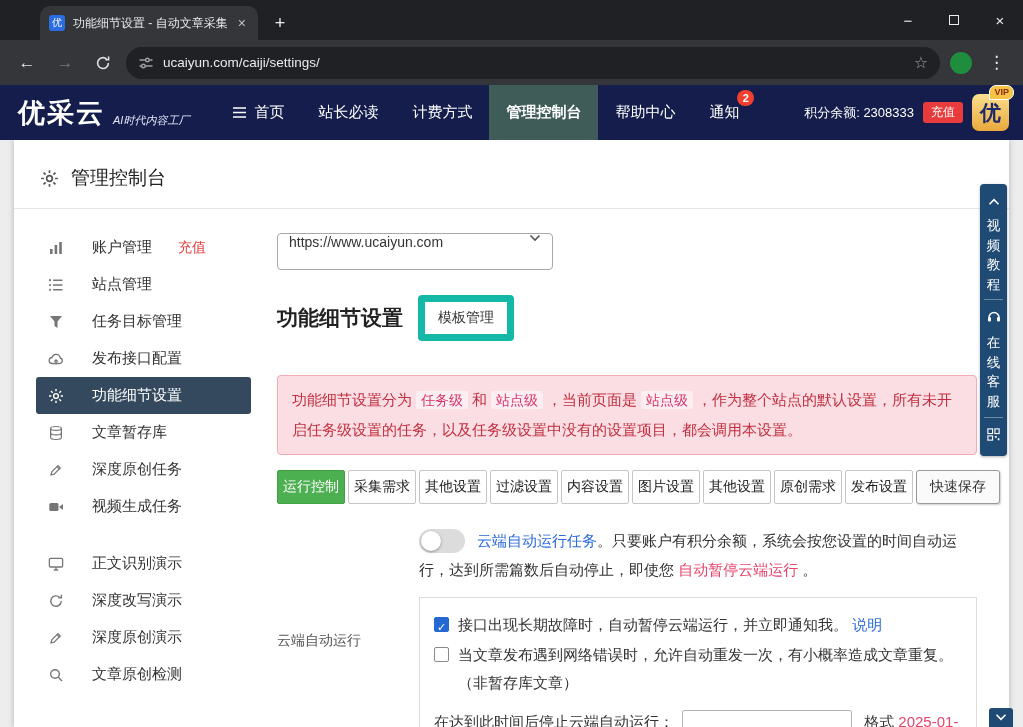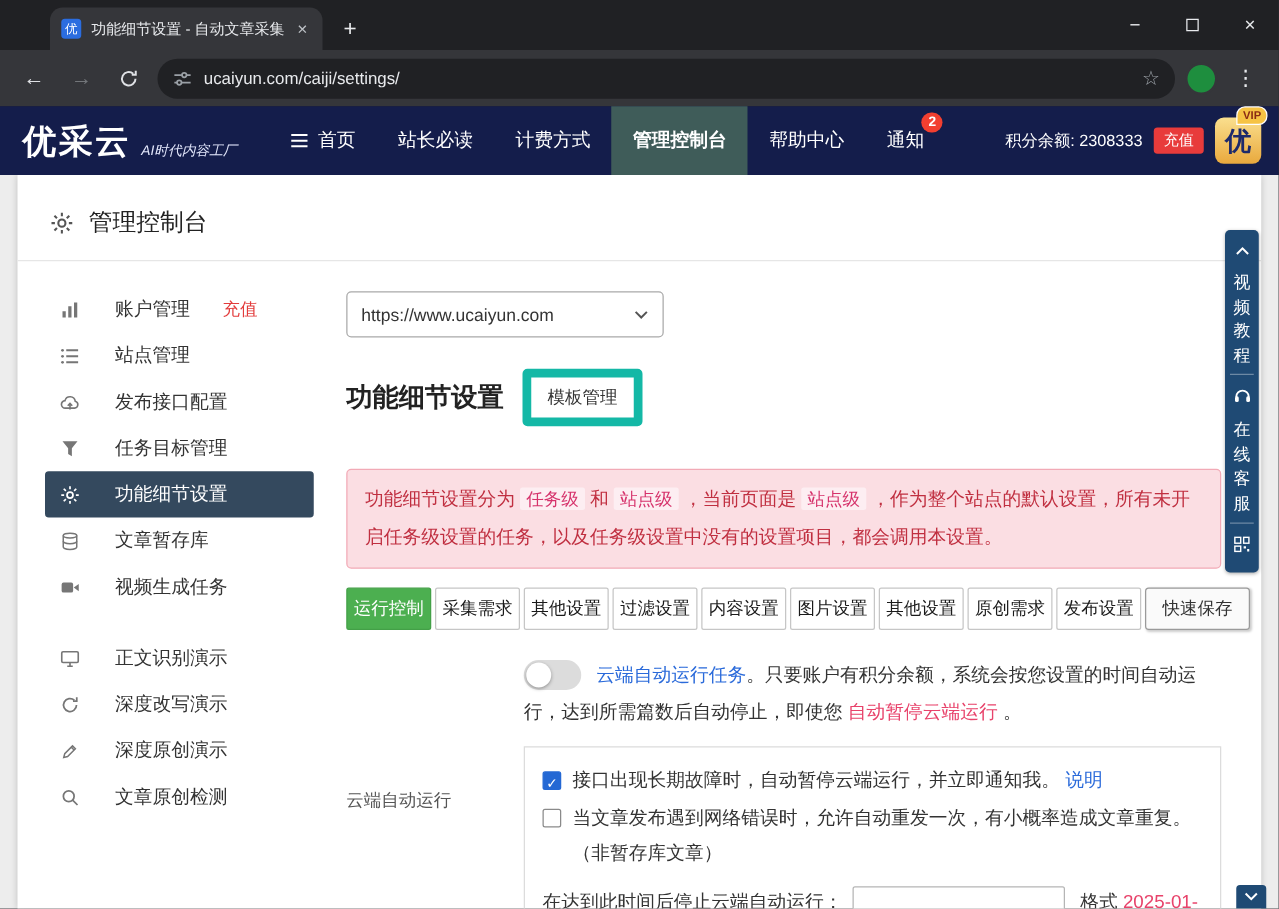--- a/index.html
+++ b/index.html
@@ -50,21 +50,21 @@
   .sidebar{width:215px;flex:none}
   .side-item{height:37px;display:flex;align-items:center;gap:28px;padding:0 12px;font-size:15px;color:#333;border-radius:3px;cursor:pointer;white-space:nowrap}
   .side-item .icon{display:inline-flex;width:16px;color:#767676;flex:none}
   .side-item.active{background:#34495e;color:#fff}
   .side-item.active .icon{color:#fff}
   .side-gap{height:20px}
   .red{color:#e23b3b}
   .side-extra{font-size:14px;margin-left:-2px}
 
   .main-col{flex:1;padding:4px 26px 0 26px;min-width:0}
-  .site-select{width:254px;height:37px;border:1px solid #a9a9a9;border-radius:4px;display:flex;align-items:center;justify-content:space-between;padding:0 11px;font-size:14px;color:#333;cursor:pointer;background:#fff}
+  .site-select{width:276px;height:37px;border:1px solid #a9a9a9;border-radius:4px;display:flex;justify-content:space-between;padding:0 11px;font-size:14px;color:#333;cursor:pointer;background:#fff}
   .section-row{margin-top:25px;display:flex;align-items:center;gap:15px}
   .section-title{font-size:21px;font-weight:bold;color:#222}
   .template-btn{border:7px solid #14b8a6;border-radius:4px;padding:7px 13px;font-size:14px;color:#333;background:#fff;cursor:pointer}
 
   .alert{margin-top:34px;background:#fbdee3;border:1px solid #f2aab6;border-radius:4px;padding:9px 14px;font-size:15px;line-height:2.0;color:#c02f40}
   .chip{background:#fdeef2;color:#d6336c;padding:1px 5px;margin:0 4px;border-radius:2px;font-size:14px}
 
   .tabs{margin-top:15px;display:flex;align-items:stretch;gap:3px}
   .tab-btn{border:1px solid #c6c6c6;background:#fff;padding:7px 5px;font-size:14px;color:#1a1a1a;border-radius:2px;cursor:pointer;white-space:nowrap}
   .tab-btn.active{background:#4caf50;border-color:#43a047;color:#fff;font-weight:normal}
@@ -211,52 +211,61 @@
                   <circle cx="2" cy="3.2" r="1.1" fill="currentColor"></circle>
                   <circle cx="2" cy="8" r="1.1" fill="currentColor"></circle>
                   <circle cx="2" cy="12.8" r="1.1" fill="currentColor"></circle>
                 </svg>
               </span>
             <span>站点管理</span>
           </div>
           <div class="side-item">
             <span class="icon">
                 <svg width="16" height="16" viewBox="0 0 16 16">
+                  <path d="M2 2h12L9.5 7.6V14l-3-1.9V7.6z" fill="currentColor"></path>
+                </svg>
+              </span>
+            <span>任务目标管理</span>
+          </div>
+          <div class="side-item">
+            <span class="icon">
+                <svg width="16" height="16" viewBox="0 0 16 16">
                   <path d="M4.3 12.5a3 3 0 0 1-.3-6A4.2 4.2 0 0 1 12.2 7a2.8 2.8 0 0 1-.6 5.5z" fill="none" stroke="currentColor" stroke-width="1.3"></path>
                   <path d="M8 13.6V9M6.2 10.6L8 8.8l1.8 1.8" fill="none" stroke="currentColor" stroke-width="1.3"></path>
                 </svg>
               </span>
             <span>发布接口配置</span>
-          </div>
-          <div class="side-item">
-            <span class="icon">
-                <svg width="16" height="16" viewBox="0 0 16 16">
-                  <path d="M2 2h12L9.5 7.6V14l-3-1.9V7.6z" fill="currentColor"></path>
-                </svg>
-              </span>
-            <span>任务目标管理</span>
           </div>
           <div class="side-item active">
             <span class="icon">
                 <svg width="16" height="16" viewBox="0 0 16 16">
                   <circle cx="8" cy="8" r="2.4" fill="none" stroke="currentColor" stroke-width="1.4"></circle>
                   <path d="M8 1v2.3M8 12.7V15M1 8h2.3M12.7 8H15M3 3l1.7 1.7M11.3 11.3L13 13M13 3l-1.7 1.7M4.7 11.3L3 13" stroke="currentColor" stroke-width="1.4"></path>
                 </svg>
               </span>
             <span>功能细节设置</span>
           </div>
           <div class="side-item">
             <span class="icon">
                 <svg width="16" height="16" viewBox="0 0 16 16">
                   <ellipse cx="8" cy="3.4" rx="5.4" ry="1.9" fill="none" stroke="currentColor" stroke-width="1.2"></ellipse>
                   <path d="M2.6 3.4v9.2c0 1 2.4 1.9 5.4 1.9s5.4-.9 5.4-1.9V3.4" fill="none" stroke="currentColor" stroke-width="1.2"></path>
                   <path d="M2.6 8c0 1 2.4 1.9 5.4 1.9S13.4 9 13.4 8" fill="none" stroke="currentColor" stroke-width="1.2"></path>
                 </svg>
               </span>
             <span>文章暂存库</span>
+          </div>
+          <div class="side-item">
+            <span class="icon">
+                <svg width="16" height="16" viewBox="0 0 16 16">
+                  <path d="M3 13l.8-3.1L10 3.7 12.3 6 6.1 12.2 3 13z" fill="none" stroke="currentColor" stroke-width="1.2"></path>
+                  <path d="M9 4.7L11.3 7" stroke="currentColor" stroke-width="1.2"></path>
+                </svg>
+              </span>
+            <span>深度原创任务</span>
           </div>
           <div class="side-item">
             <span class="icon">
                 <svg width="16" height="16" viewBox="0 0 16 16">
                   <rect x="1.3" y="4" width="9.2" height="8" rx="1.5" fill="currentColor"></rect>
                   <path d="M11 8l4-2.9v5.8z" fill="currentColor"></path>
                 </svg>
               </span>
             <span>视频生成任务</span>
           </div>

